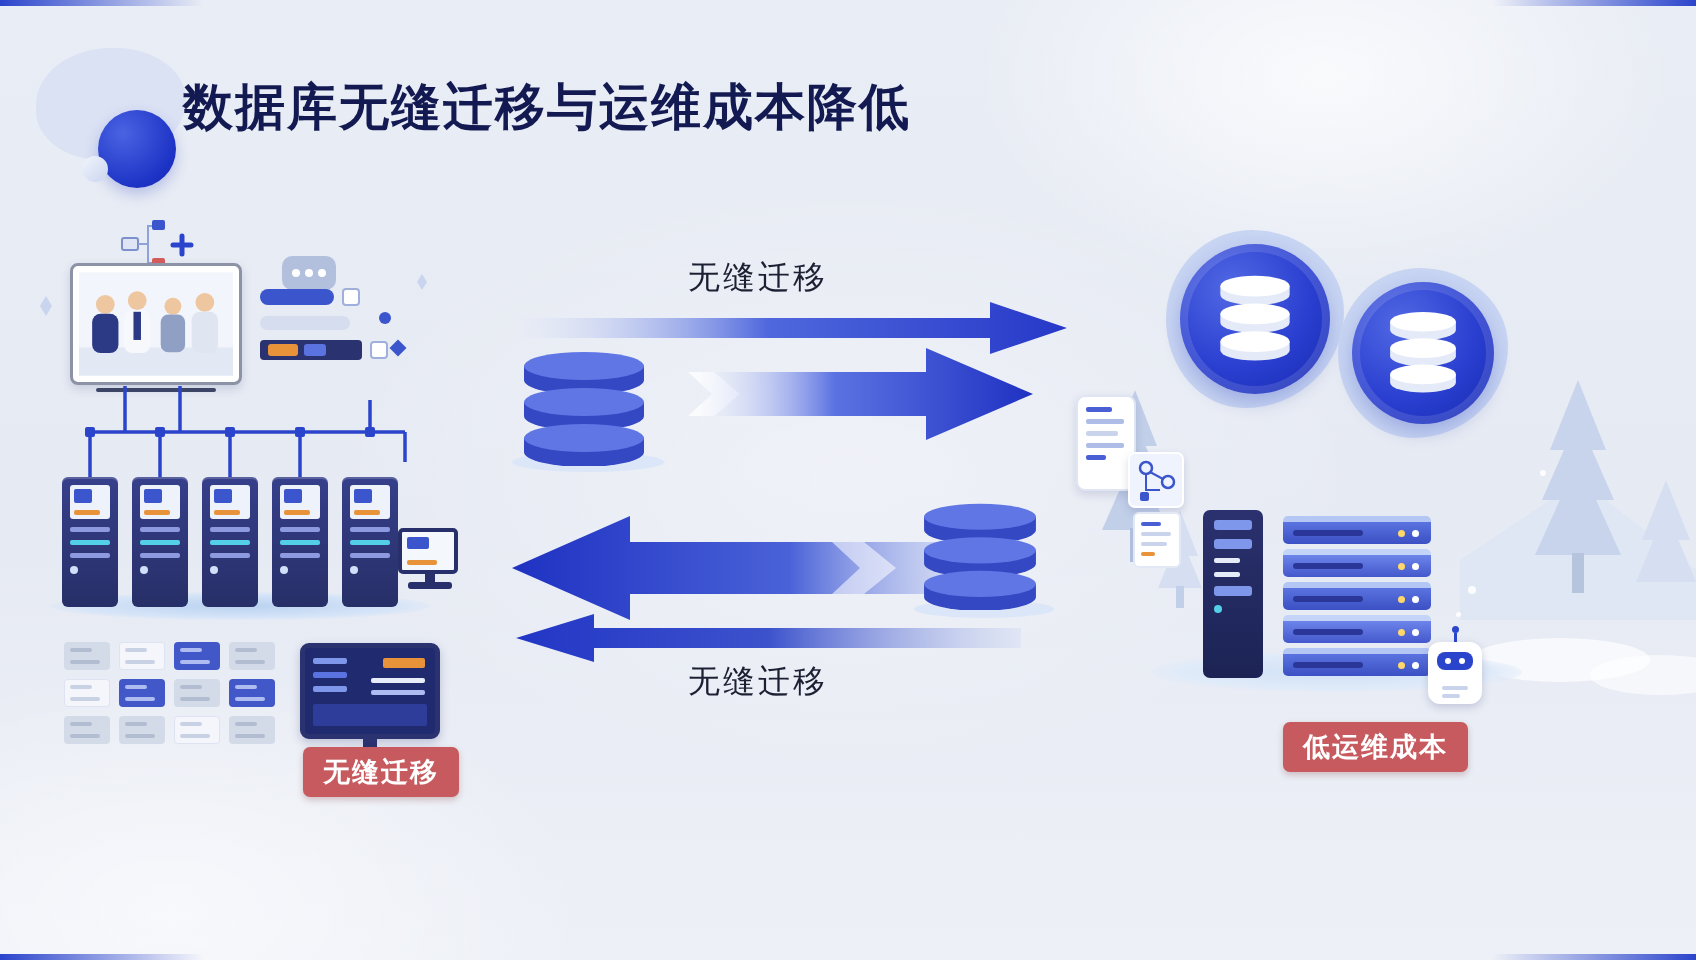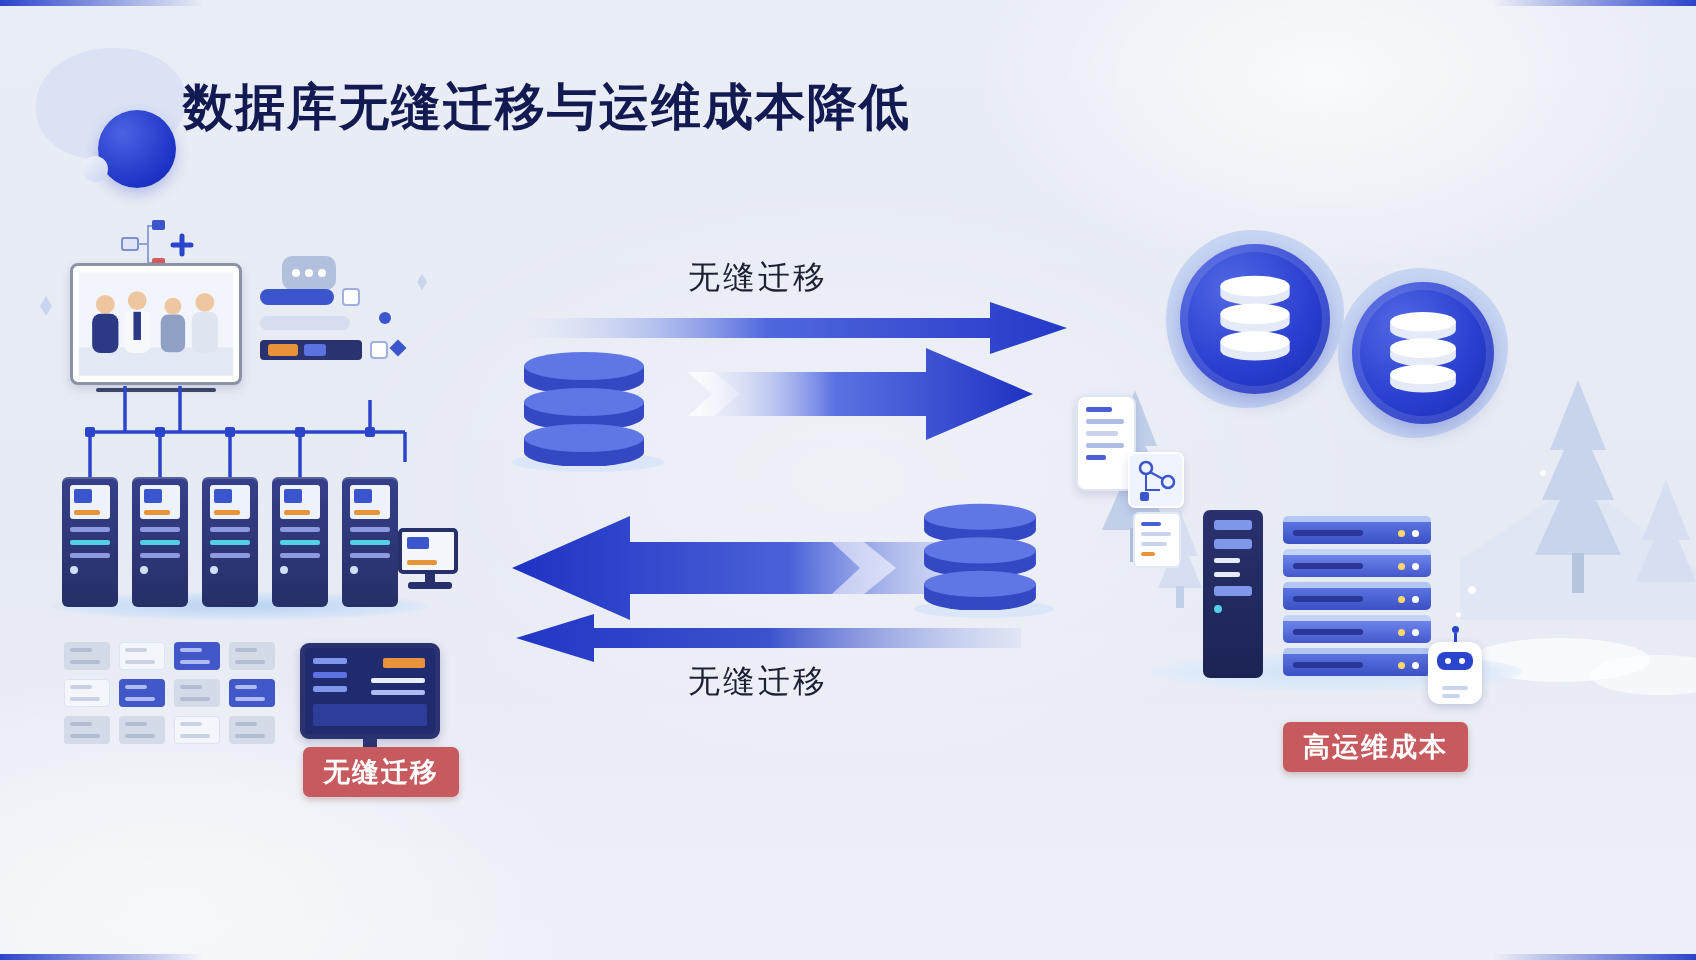--- a/index.html
+++ b/index.html
@@ -555,17 +555,17 @@
         <div class="rb-visor"></div>
         <div class="rb-line"></div>
         <div class="rb-line2"></div>
       </div>
     </div>
 
     <span class="spark" style="left:1468px; top:586px; width:8px; height:8px;"></span>
     <span class="spark" style="left:1540px; top:470px; width:6px; height:6px;"></span>
     <span class="spark" style="left:1456px; top:612px; width:5px; height:5px;"></span>
 
-    <div class="badge low">高运维成本</div>
+    <div class="badge low">低运维成本</div>
   </div>
 
   <div class="edge-strip bottom"></div>
 </div>
 
 </body></html>

